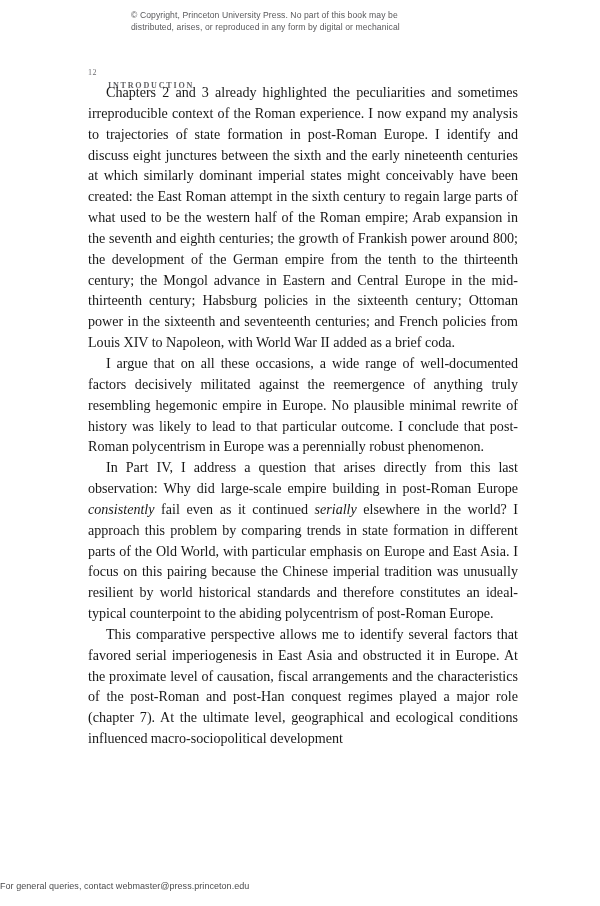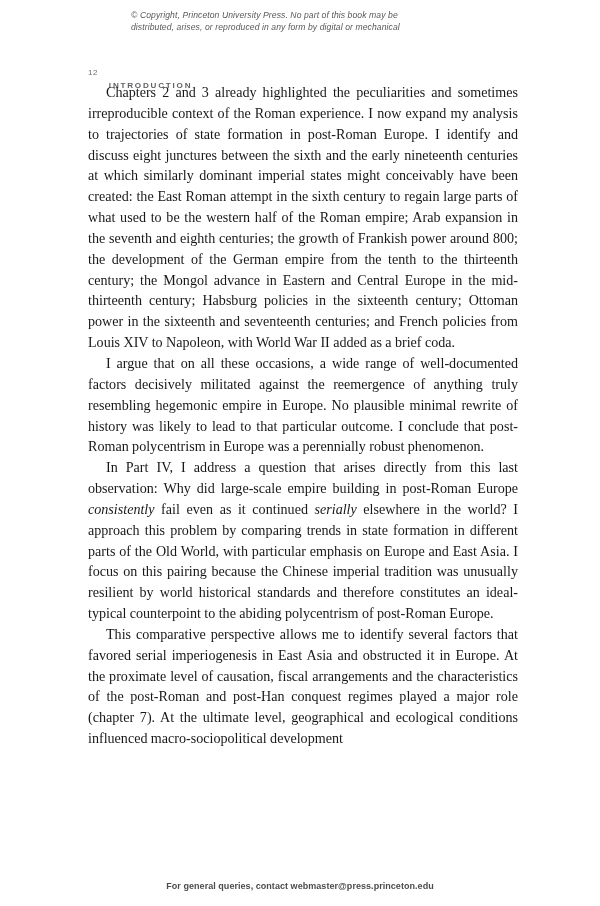--- a/index.html
+++ b/index.html
@@ -28,30 +28,30 @@
     position: absolute;
     left: 131px;
     top: 9px;
     width: 350px;
     font-family: "Liberation Sans", "DejaVu Sans", sans-serif;
     font-size: 8.6px;
     line-height: 12.2px;
     color: #59595b;
     letter-spacing: 0.01em;
   }
-  .copyright-block div { white-space: nowrap; font-style: italic; }
+  .copyright-block div { white-space: nowrap; }
 
   
   .running-head {
     position: absolute;
     left: 88px;
     top: 55px;
     display: flex;
     align-items: center;
-    font-family: Liberation Sans, sans-serif;
+    font-family: Liberation Serif, serif;
     color: #6d6d70;
   }
   .folio {
     font-size: 8px;
     letter-spacing: 0.06em;
     margin-right: 11px;
   }
   .chapter-title {
     font-size: 8.1px;
     letter-spacing: 0.22em;
@@ -79,26 +79,25 @@
   }
   .para.indent { text-indent: 18px; }
   .para em { }
 
   
   .footer {
     position: absolute;
     left: 0;
     top: 881px;
     width: 600px;
-    text-align: center;
+    text-align: left;
     font-family: "Liberation Sans", "DejaVu Sans", sans-serif;
     font-size: 9px;
     color: #4c4c4e;
     letter-spacing: 0.005em;
-    font-weight: bold;
   }
 </style>
 </head>
 <body>
 
 <div class="page">
 
   <div class="copyright-block">
     <div>© Copyright, Princeton University Press. No part of this book may be</div>
     <div>distributed, arises, or reproduced in any form by digital or mechanical</div>

